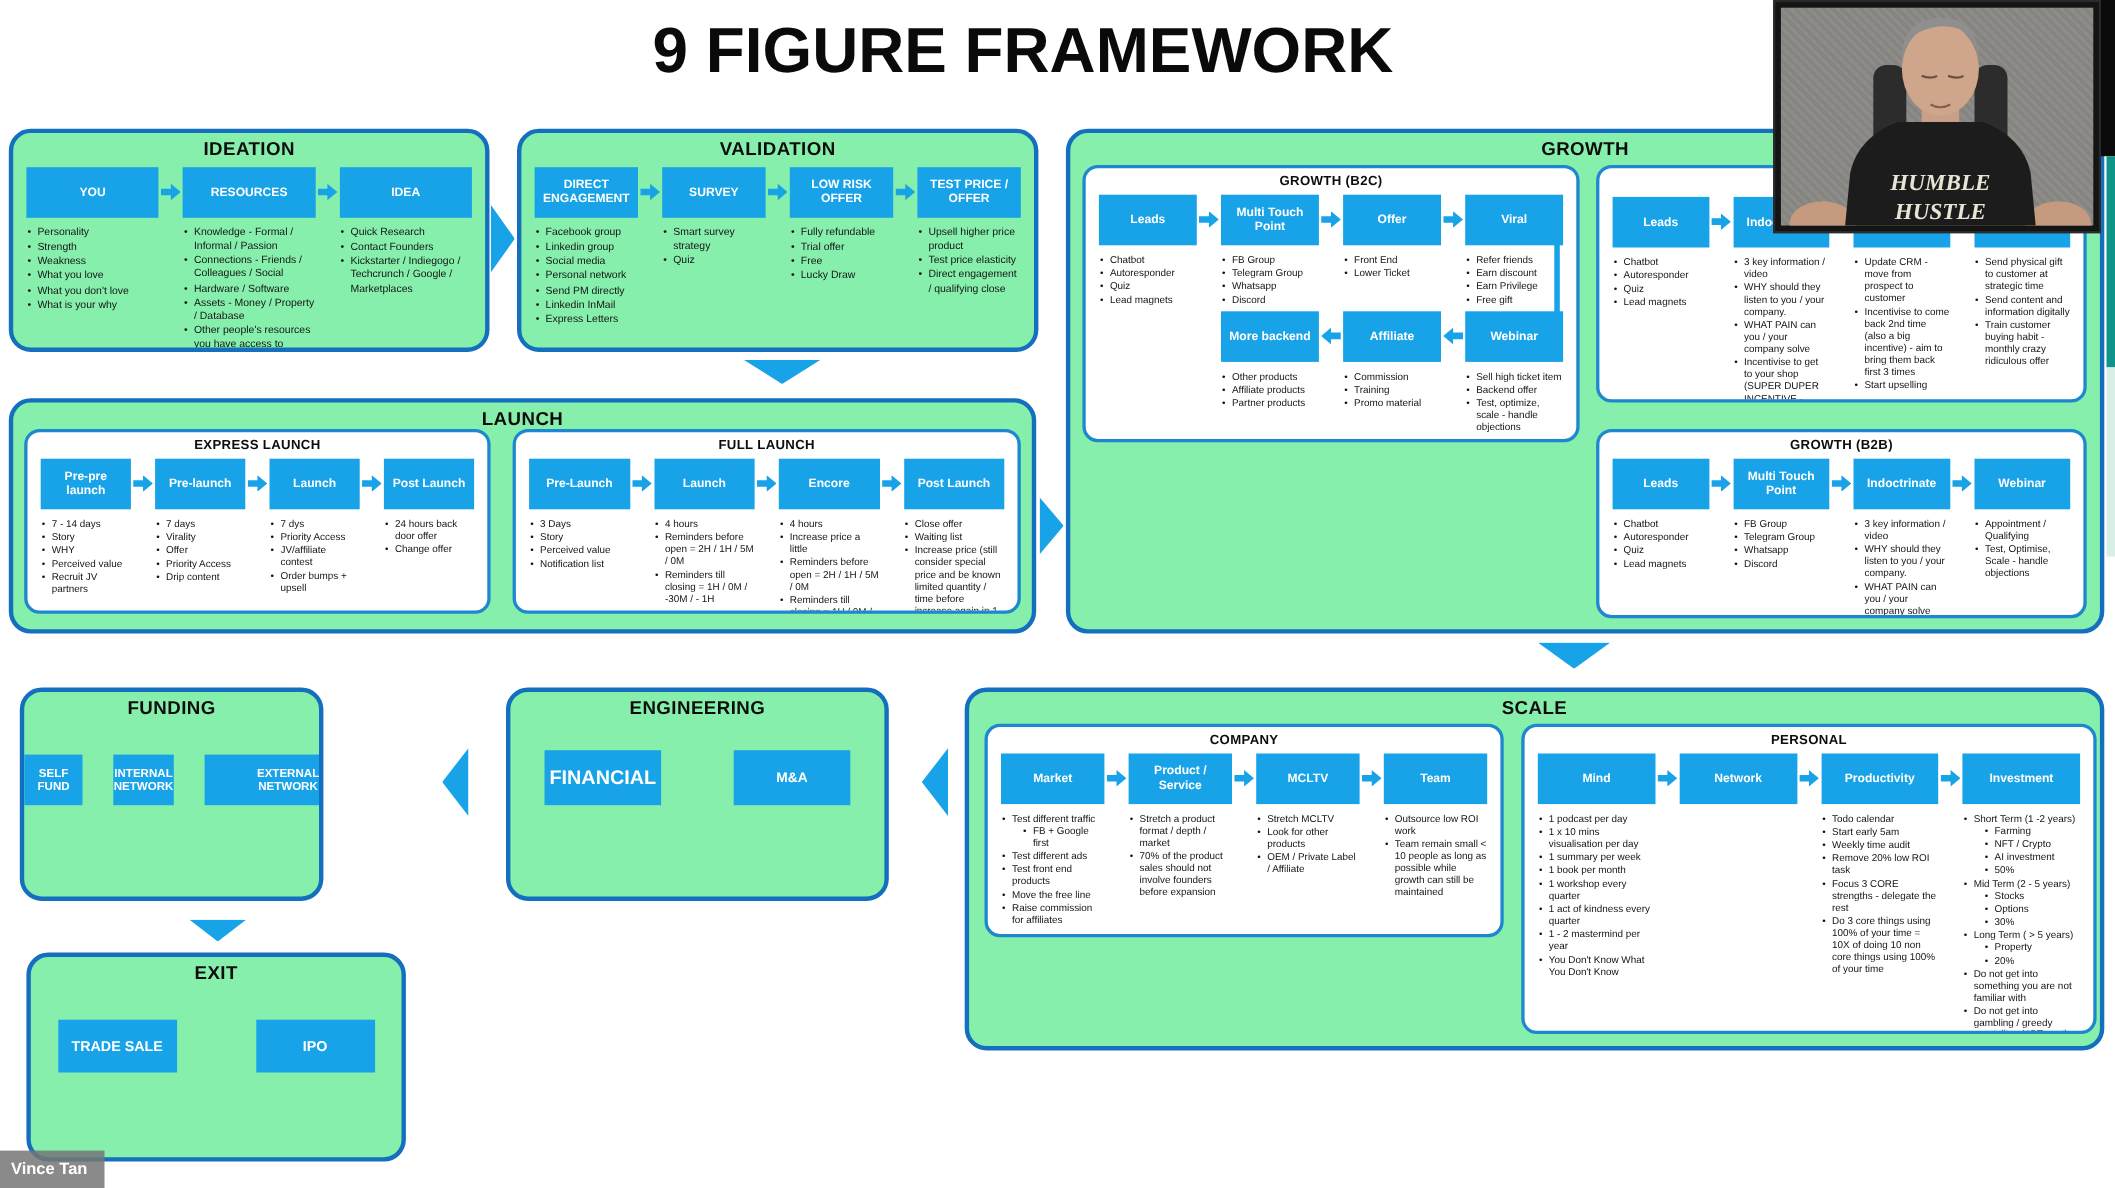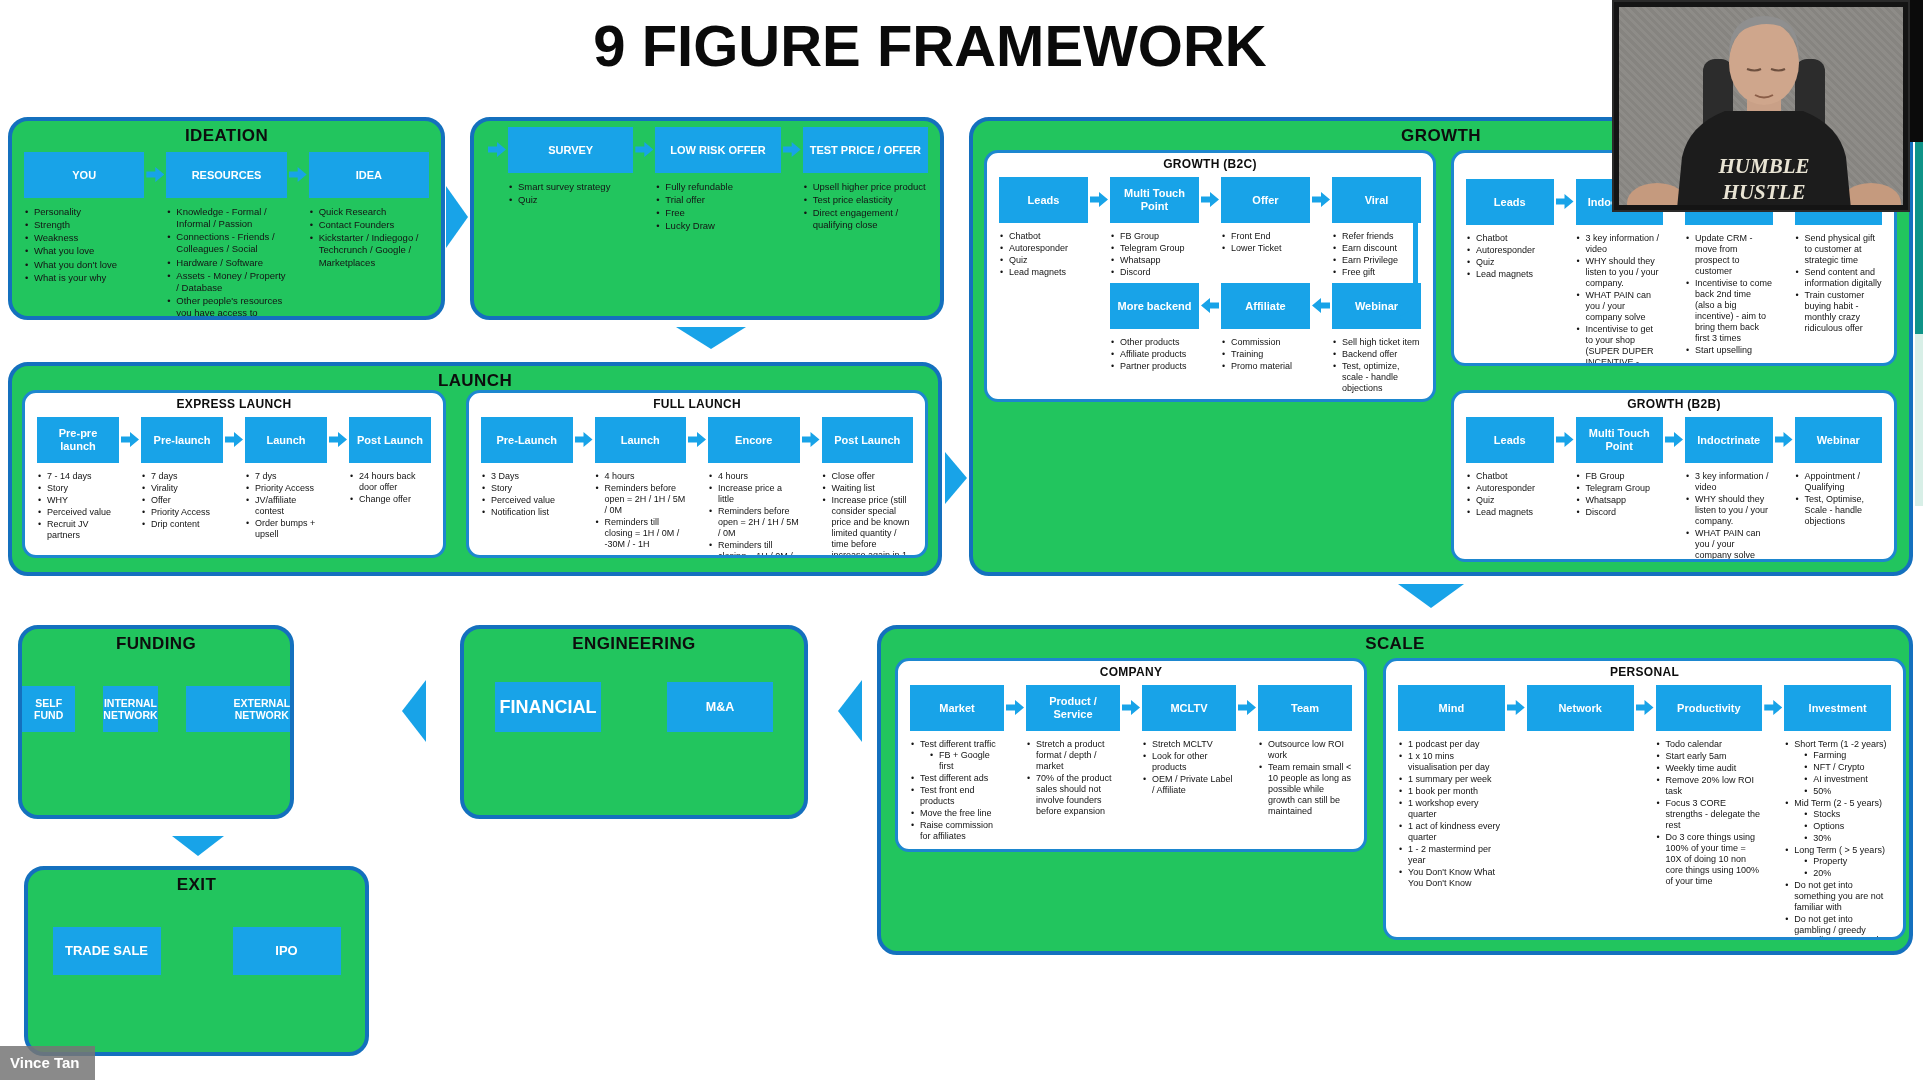--- a/index.html
+++ b/index.html
@@ -1,20 +1,20 @@
 <!DOCTYPE html>
 <html><head>
 <meta charset="utf-8">
 <style>
   html,body{margin:0;padding:0;background:#000;}
   .stage{position:relative;width:1923px;height:1080px;background:#fff;overflow:hidden;
          font-family:"Liberation Sans","DejaVu Sans",sans-serif;}
   .main-title{position:absolute;left:0;top:12px;width:1860px;text-align:center;
       font-size:58px;font-weight:bold;letter-spacing:0px;color:#0a0a0a;}
-  .sec{position:absolute;border:4px solid #1470BE;border-radius:20px;background:#22c55e;
+  .sec{position:absolute;border:4px solid #1470BE;border-radius:20px;background:#86efac;
        box-sizing:border-box;overflow:hidden;}
   .sec-title{text-align:center;font-weight:bold;font-size:17px;letter-spacing:.4px;
        color:#0d0d0d;margin-top:5px;}
   .subbox{position:absolute;border:3px solid #1D87CF;border-radius:14px;background:#fff;
        box-sizing:border-box;overflow:hidden;}
   .sub-title{text-align:center;font-weight:bold;font-size:12px;color:#0d0d0d;margin-top:4px;letter-spacing:.3px;}
   .cols{display:flex;align-items:flex-start;padding:6px 12px 4px;}
   .col{flex:1;min-width:0;}
   .col.spacer{margin-right:22px;}
   .hbox{background:#18A3E8;color:#fff;font-weight:bold;font-size:11px;line-height:1.15;
@@ -83,21 +83,34 @@
         <ul class="bullets">
             <li>Quick Research</li>
             <li>Contact Founders</li>
             <li>Kickstarter / Indiegogo / Techcrunch / Google / Marketplaces</li>
           </ul>
       </div>
     </div>
   </div>
 
   <div class="sec" style="left:470px;top:117px;width:474px;height:203px;">
+    <div class="sec-title">VALIDATION</div>
     <div class="cols">
+      <div class="col">
+        <div class="hbox">DIRECT ENGAGEMENT</div>
+        <ul class="bullets">
+            <li>Facebook group</li>
+            <li>Linkedin group</li>
+            <li>Social media</li>
+            <li>Personal network</li>
+            <li>Send PM directly</li>
+            <li>Linkedin InMail</li>
+            <li>Express Letters</li>
+          </ul>
+      </div>
       <div class="harrow"></div>
       <div class="col">
         <div class="hbox">SURVEY</div>
         <ul class="bullets">
             <li>Smart survey strategy</li>
             <li>Quiz</li>
           </ul>
       </div>
       <div class="harrow"></div>
       <div class="col">

